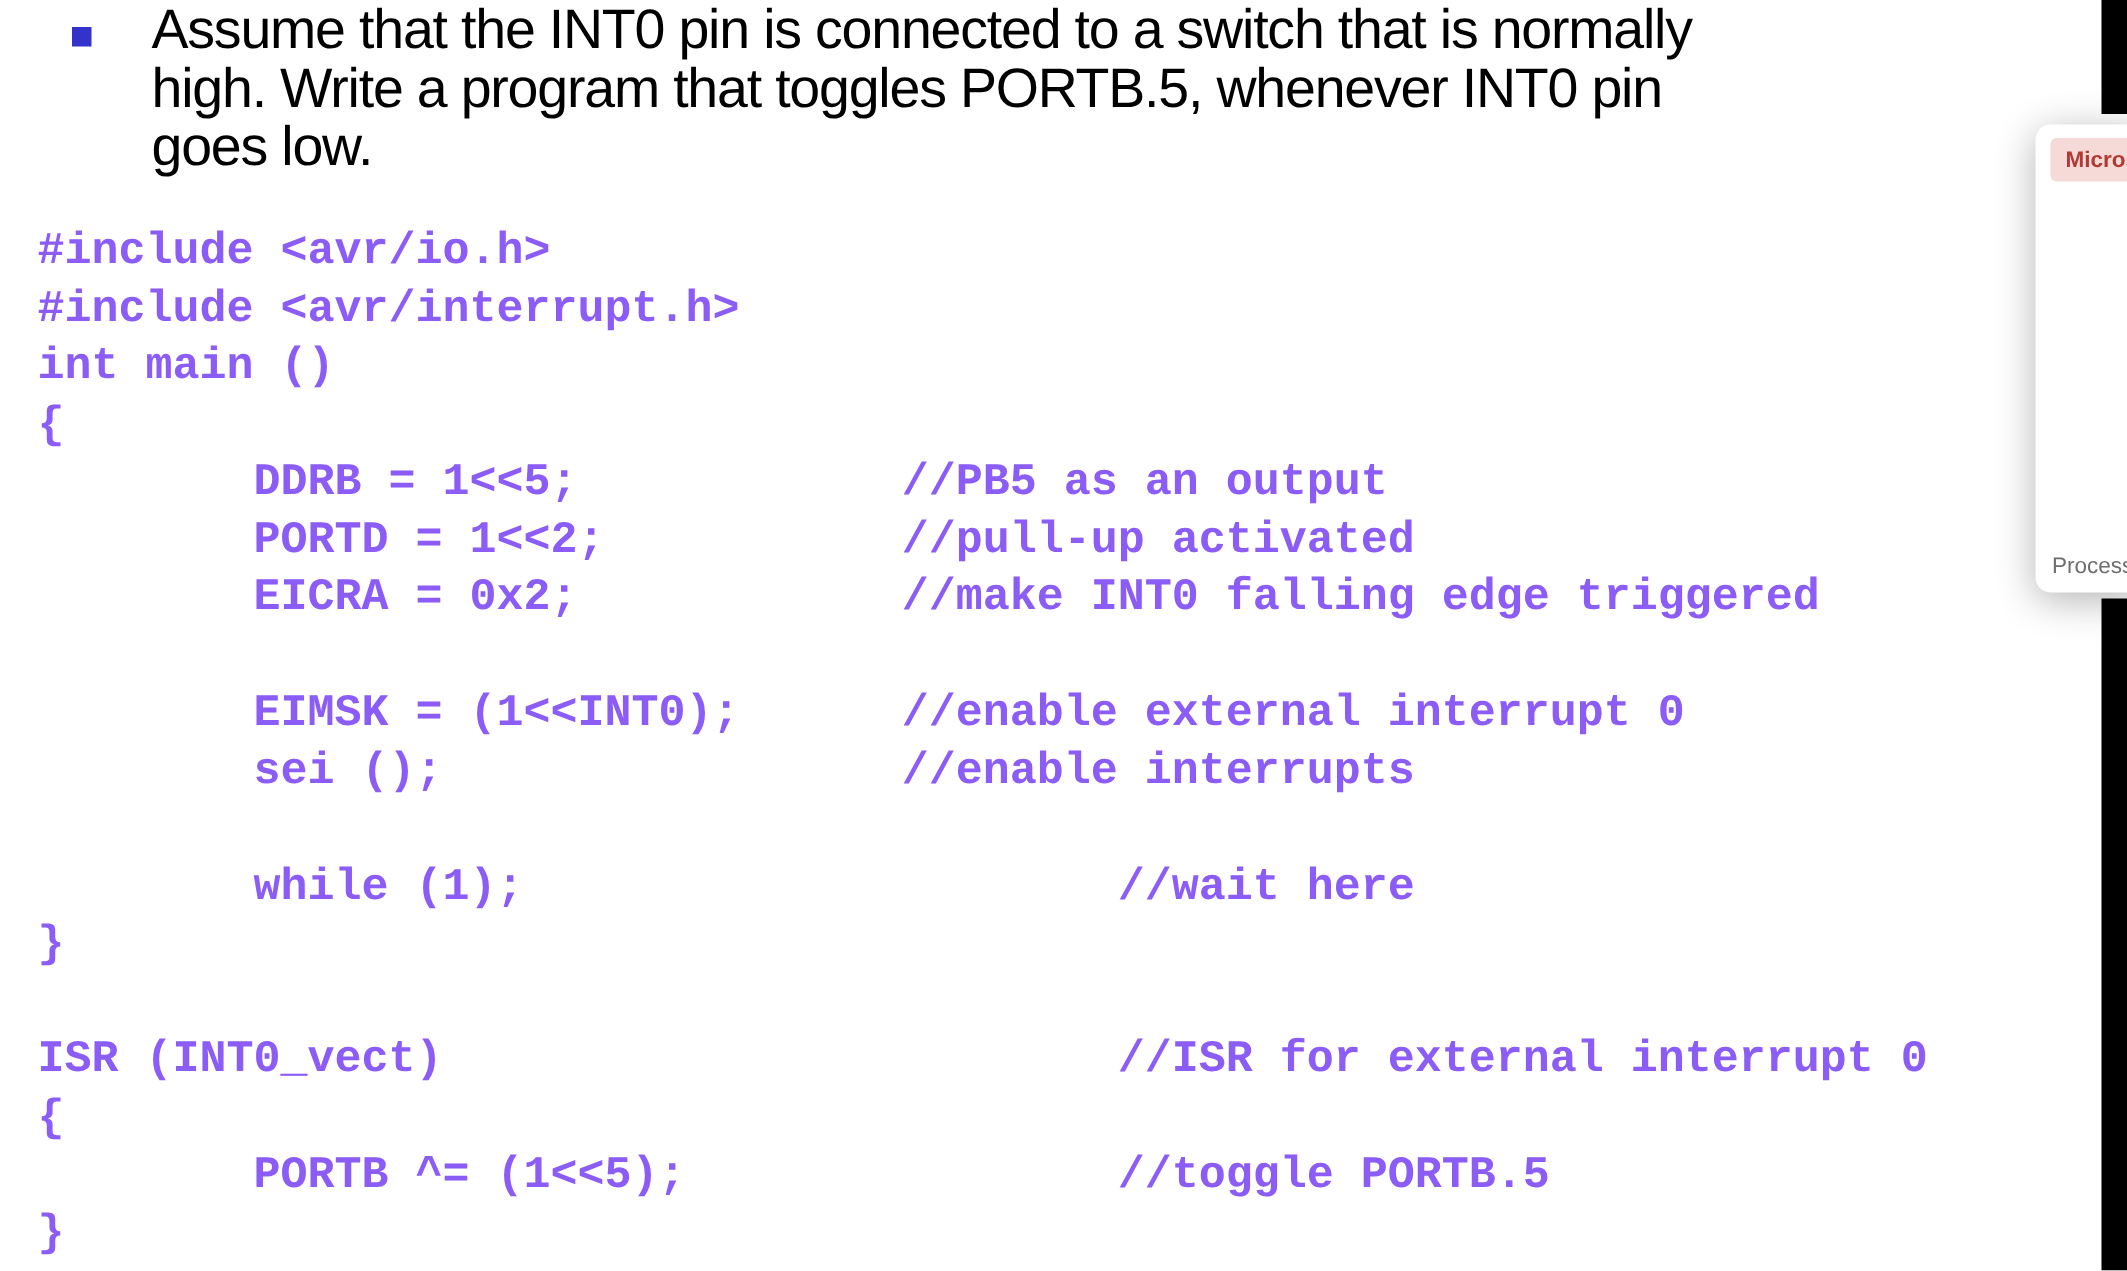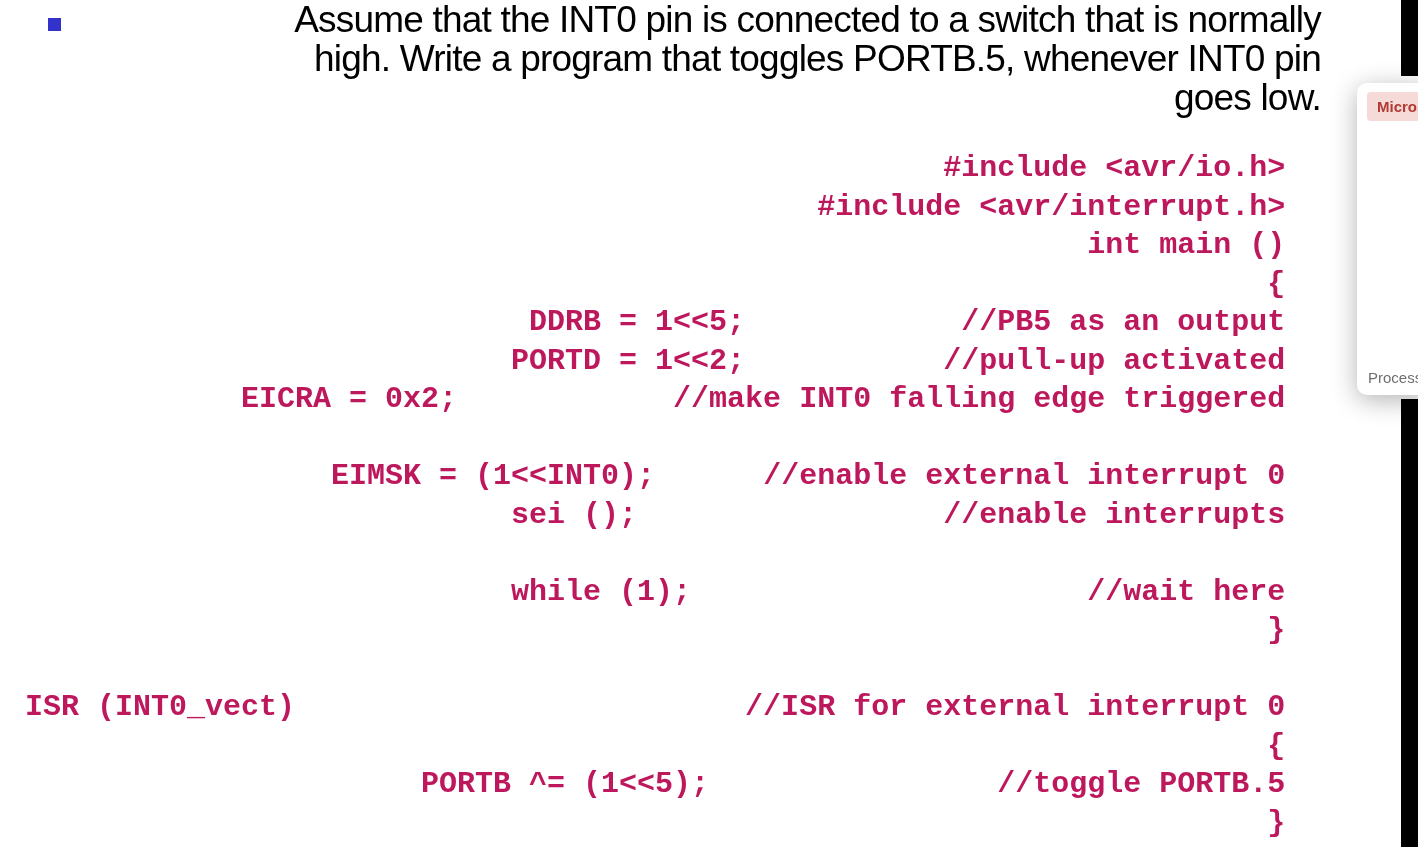--- a/index.html
+++ b/index.html
@@ -1,15 +1,15 @@
 <!DOCTYPE html>
 <html><head>
 <meta charset="utf-8">
 <style>
-  * { box-sizing: border-box; text-align: right; }
+  * { box-sizing: border-box; }
   html, body { margin: 0; padding: 0; }
   body {
     width: 1418px; height: 847px;
     overflow: hidden;
     background: #ffffff;
     position: relative;
     font-family: "Liberation Sans", sans-serif;
   }
 
   
@@ -32,21 +32,21 @@
 
   
   .code-block {
     position: absolute;
     left: 25px; top: 149px;
     margin: 0;
     font-family: "Liberation Mono", monospace;
     font-weight: bold;
     font-size: 30px;
     line-height: 38.5px;
-    color: #be185d;
+    color: #8b5cf6;
     white-space: pre;
   }
 
   
   .edge-strip-top {
     position: absolute;
     left: 1401px; top: 0;
     width: 17px; height: 76px;
     background: #000000;
     z-index: 1;

